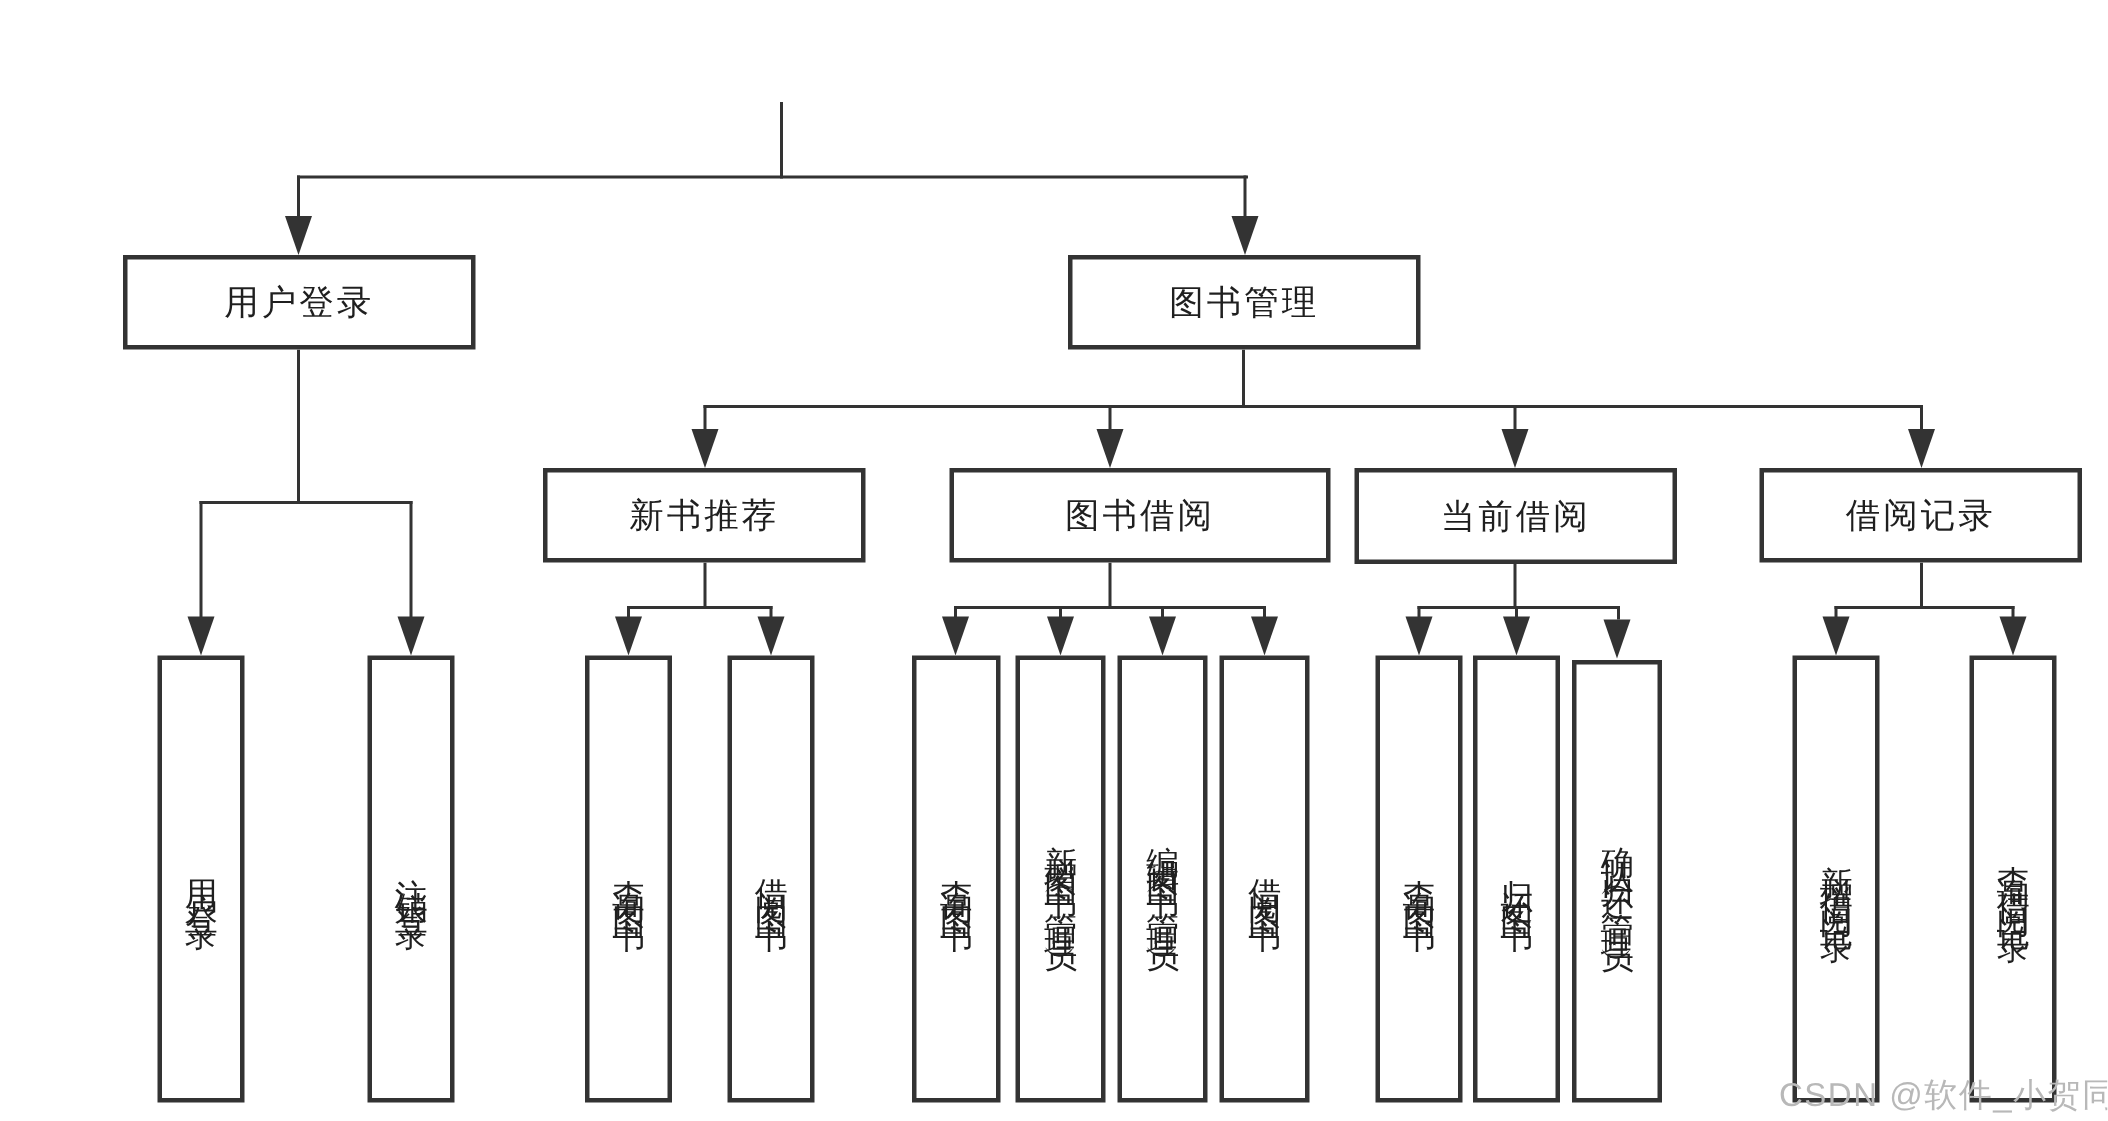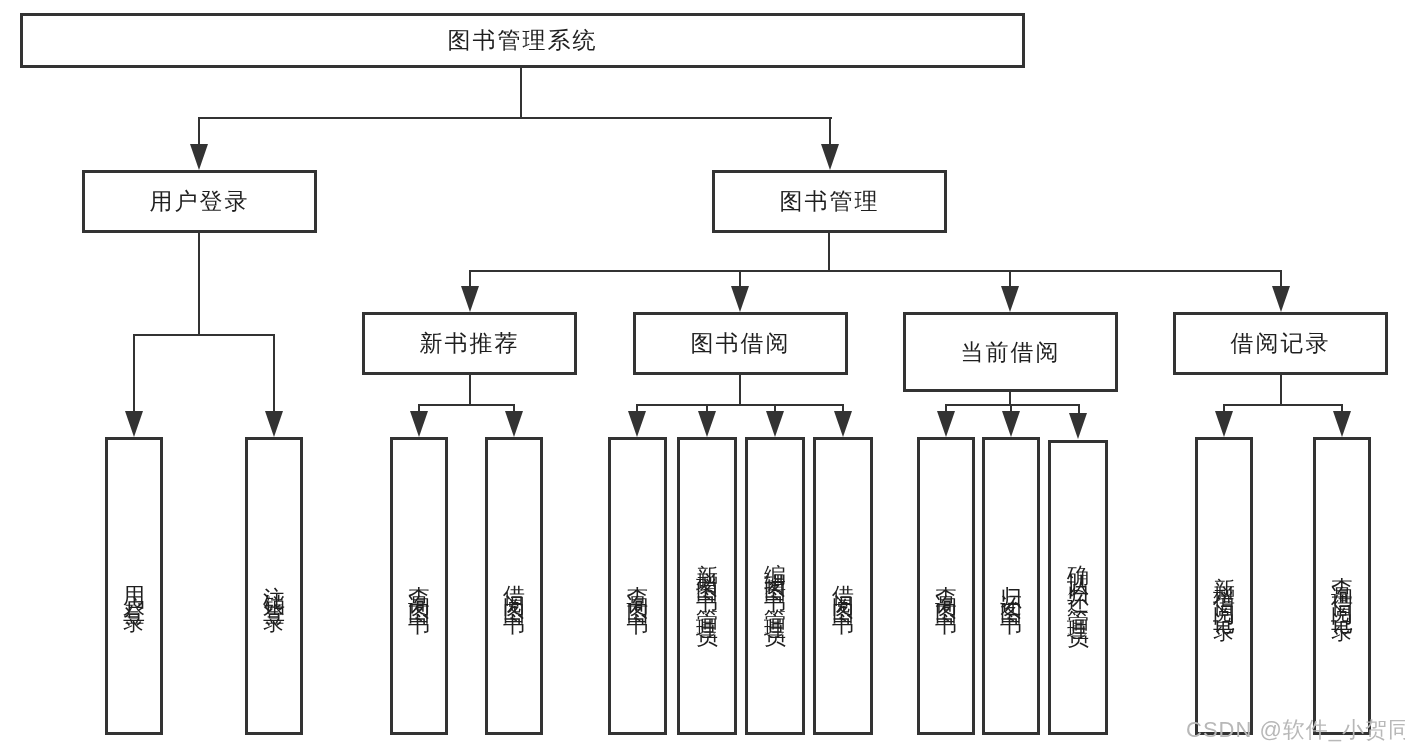--- a/index.html
+++ b/index.html
@@ -114,38 +114,35 @@
   <div class="ar" style="left:628px;top:411px"></div>
   <div class="ar" style="left:698px;top:411px"></div>
   <div class="ar" style="left:766px;top:411px"></div>
   <div class="ar" style="left:834px;top:411px"></div>
   <div class="ar" style="left:937px;top:411px"></div>
   <div class="ar" style="left:1002px;top:411px"></div>
   <div class="ar" style="left:1069px;top:413px"></div>
   <div class="ar" style="left:1215px;top:411px"></div>
   <div class="ar" style="left:1333px;top:411px"></div>
 
-  <div class="hbox" style="left:20px;top:13px;width:1005px;height:55px">
-    <span>图书管理系统</span>
-  </div>
 
   <div class="hbox" style="left:82px;top:170px;width:235px;height:63px">
     <span>用户登录</span>
   </div>
   <div class="hbox" style="left:362px;top:312px;width:215px;height:63px">
     <span>新书推荐</span>
   </div>
 
   <div class="hbox" style="left:712px;top:170px;width:235px;height:63px">
     <span>图书管理</span>
   </div>
-  <div class="hbox" style="left:633px;top:312px;width:215px;height:63px">
+  <div class="hbox" style="left:633px;top:312px;width:254px;height:63px">
     <span>图书借阅</span>
   </div>
-  <div class="hbox" style="left:903px;top:312px;width:215px;height:80px">
+  <div class="hbox" style="left:903px;top:312px;width:215px;height:64px">
     <span>当前借阅</span>
   </div>
   <div class="hbox" style="left:1173px;top:312px;width:215px;height:63px">
     <span>借阅记录</span>
   </div>
 
   <div class="vbox" style="left:105px;top:437px;width:58px;height:298px">
     <span class="vtext">用户登录</span>
   </div>
   <div class="vbox" style="left:245px;top:437px;width:58px;height:298px">

